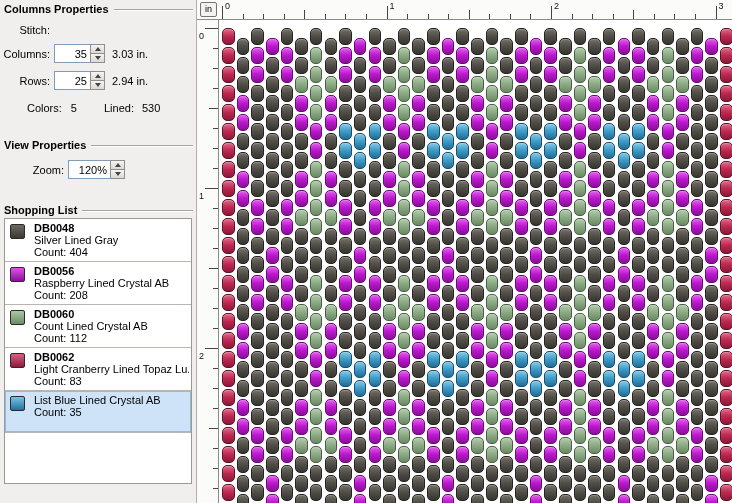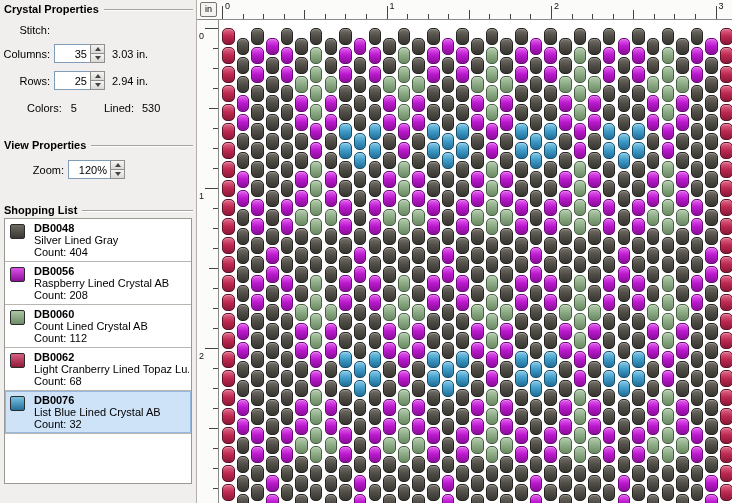--- a/index.html
+++ b/index.html
@@ -58,21 +58,21 @@
           box-shadow: inset 0 1px 1px rgba(255,255,255,0.28); }
 </style>
 </head>
 <body>
 
 <div class="app">
 
   <div class="left-panel">
 
     <div class="section-header">
-      <span>Crystal Properties</span>
+      <span>Columns Properties</span>
       <span class="line"></span>
     </div>
 
     <div class="frow">
       <span class="lbl">Stitch:</span>
     </div>
 
     <div class="frow">
       <span class="lbl">Columns:</span>
       <div class="spin">
@@ -160,29 +160,28 @@
             <div class="sl-code">DB0060</div>
             <div class="sl-name">Count Lined Crystal AB</div>
             <div class="sl-count">Count: 112</div>
           </div>
         </div>
         <div class="sl-item">
           <div class="swatch" style="background: linear-gradient(rgb(217, 95, 128), rgb(143, 26, 58));"></div>
           <div class="sl-text">
             <div class="sl-code">DB0062</div>
             <div class="sl-name">Light Cranberry Lined Topaz Lu...</div>
-            <div class="sl-count">Count: 68</div>
+            <div class="sl-count">Count: 83</div>
           </div>
         </div>
         <div class="sl-item selected">
           <div class="swatch" style="background: linear-gradient(rgb(121, 194, 226), rgb(35, 112, 154));"></div>
           <div class="sl-text">
-            <div class="sl-code">DB0076</div>
             <div class="sl-name">List Blue Lined Crystal AB</div>
-            <div class="sl-count">Count: 32</div>
+            <div class="sl-count">Count: 35</div>
           </div>
         </div>
       </div>
   </div>
 
   <div class="corner">
     <div class="unit-btn">in</div>
   </div>
   <div class="hruler">
       <div class="htick" style="left: 3px; height: 13px;"></div>

